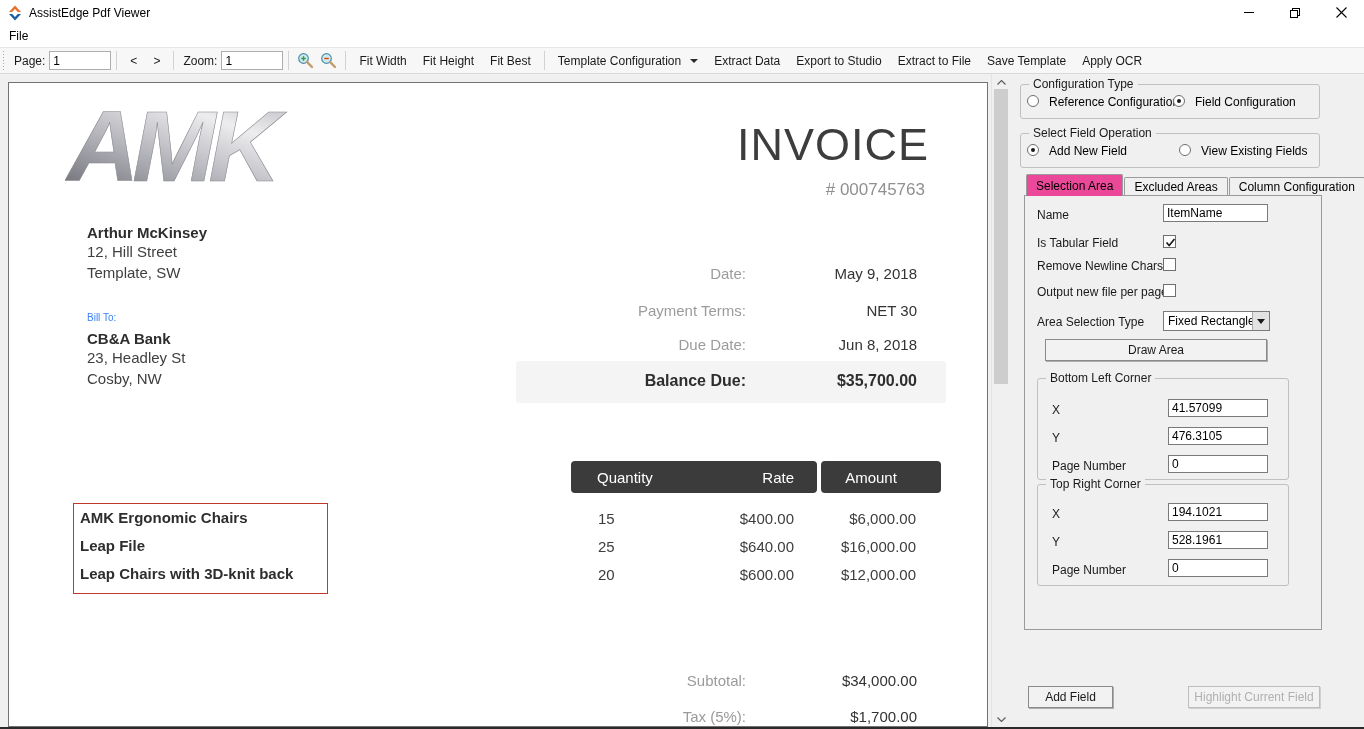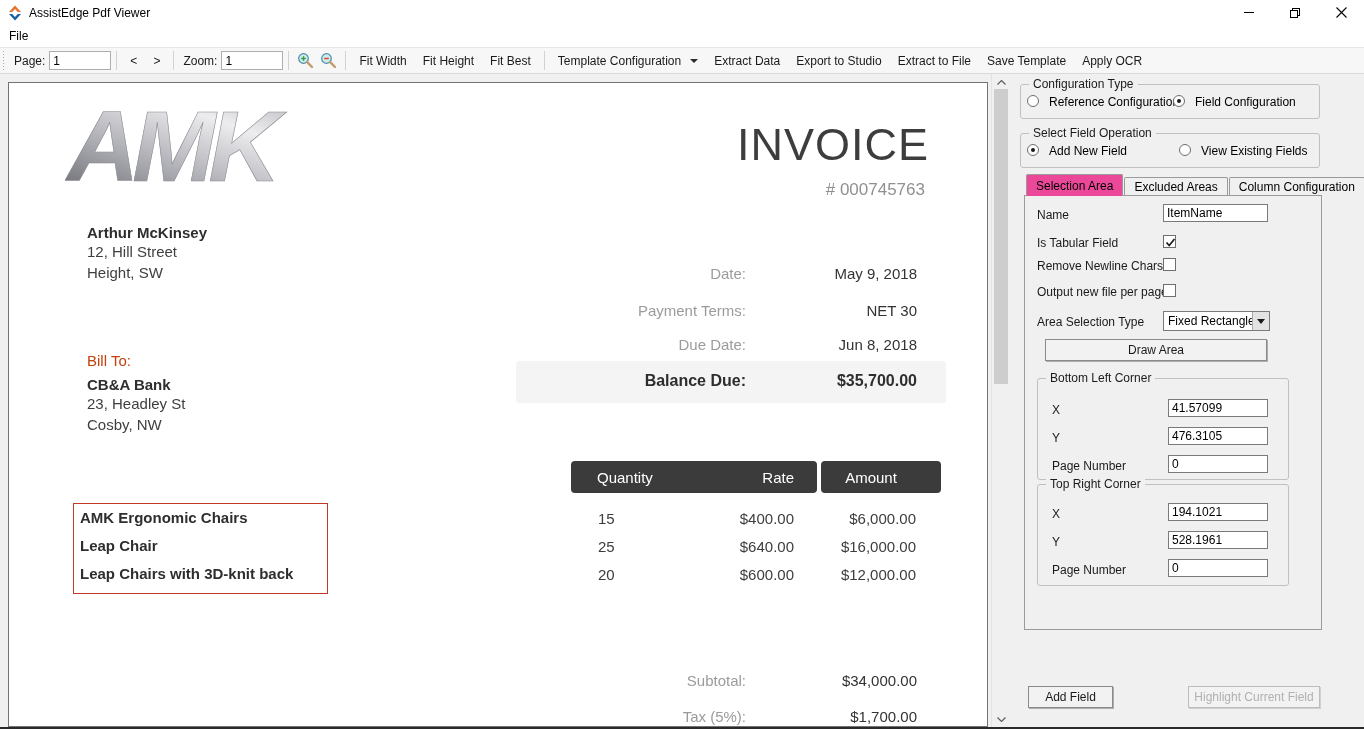--- a/index.html
+++ b/index.html
@@ -32,21 +32,21 @@
   .main-bg { position:absolute; top:74px; left:0; right:0; bottom:2px; background:#f0f0f0; }
   .window-bottom { position:absolute; left:0; right:0; bottom:0; height:2px; background:#2a2a2a; }
 
   
   .pdf-page { position:absolute; left:8px; top:82px; width:980px; height:645px; background:#ffffff; border:1px solid #737373; overflow:hidden; }
   .inv-abs { position:absolute; }
   .inv-title { font-size:45px; color:#3d3d3d; letter-spacing:1px; }
   .inv-number { font-size:17px; color:#909090; }
   .from-name { font-size:15px; font-weight:bold; color:#2e2e2e; }
   .addr-line { font-size:15px; color:#3f3f3f; line-height:21px; }
-  .gray-label { font-size:15px; color:#c2410c;margin-top:40px; }
+  .gray-label { font-size:10px; color:#3b82f6; }
   .meta-row { position:absolute; left:330px; width:578px; display:flex; }
   .meta-row .m-label { width:407px; text-align:right; font-size:15px; color:#9b9b9b; }
   .meta-row .m-value { flex:1; text-align:right; font-size:15px; color:#333333; }
   .balance-bar { position:absolute; left:507px; top:278px; width:430px; height:42px; background:#f4f4f4; border-radius:3px; }
   .balance-row { position:absolute; left:0; top:11px; width:401px; display:flex; }
   .balance-row .b-label { width:230px; text-align:right; font-size:16px; font-weight:bold; color:#2e2e2e; }
   .balance-row .b-value { flex:1; text-align:right; font-size:16px; font-weight:bold; color:#2e2e2e; }
   .thead-seg { position:absolute; top:378px; height:32px; background:#3b3b3b; border-radius:4px; color:#fff; font-size:15px; display:flex; align-items:center; }
   .trow-cell { position:absolute; font-size:15px; color:#3d3d3d; white-space:nowrap; }
   .item-name { font-weight:bold; color:#2e2e2e; }
@@ -175,21 +175,21 @@
       <text x="2" y="88" font-family="Liberation Sans, sans-serif" font-size="100" font-weight="bold" font-style="italic" letter-spacing="-7" fill="url(#metal)" stroke="#8a8a90" stroke-width="0.6">AMK</text>
     </svg>
   </div>
 
   <div class="inv-abs inv-title" style="right:58px; top:36px;">INVOICE</div>
   <div class="inv-abs inv-number" style="right:62px; top:97px;"># 000745763</div>
 
   <div class="inv-abs" style="left:78px; top:141px;">
     <div class="from-name">Arthur McKinsey</div>
     <div class="addr-line">12, Hill Street</div>
-    <div class="addr-line">Height, SW</div>
+    <div class="addr-line">Template, SW</div>
   </div>
 
   <div class="inv-abs" style="left:78px; top:229px;">
     <div class="gray-label">Bill To:</div>
     <div class="from-name" style="margin-top:7px;">CB&amp;A Bank</div>
     <div class="addr-line">23, Headley St</div>
     <div class="addr-line">Cosby, NW</div>
   </div>
 
   <div class="meta-row" style="top:182px;">
@@ -220,21 +220,21 @@
     <span>Amount</span>
   </div>
 
   <div>
     <span class="trow-cell item-name" style="left:71px; top:426px;">AMK Ergonomic Chairs</span>
     <span class="trow-cell" style="left:589px; top:427px;">15</span>
     <span class="trow-cell num-right" style="left:685px; top:427px; width:100px;">$400.00</span>
     <span class="trow-cell num-right" style="left:787px; top:427px; width:120px;">$6,000.00</span>
   </div>
   <div>
-    <span class="trow-cell item-name" style="left:71px; top:454px;">Leap Chair</span>
+    <span class="trow-cell item-name" style="left:71px; top:454px;">Leap File</span>
     <span class="trow-cell" style="left:589px; top:455px;">25</span>
     <span class="trow-cell num-right" style="left:685px; top:455px; width:100px;">$640.00</span>
     <span class="trow-cell num-right" style="left:787px; top:455px; width:120px;">$16,000.00</span>
   </div>
   <div>
     <span class="trow-cell item-name" style="left:71px; top:482px;">Leap Chairs with 3D-knit back</span>
     <span class="trow-cell" style="left:589px; top:483px;">20</span>
     <span class="trow-cell num-right" style="left:685px; top:483px; width:100px;">$600.00</span>
     <span class="trow-cell num-right" style="left:787px; top:483px; width:120px;">$12,000.00</span>
   </div>

